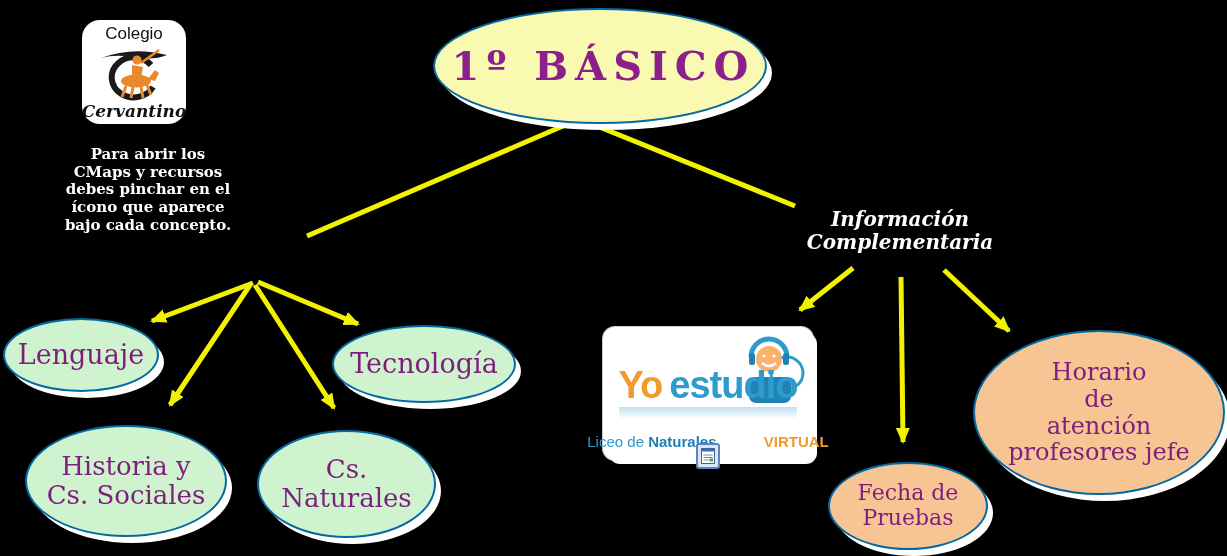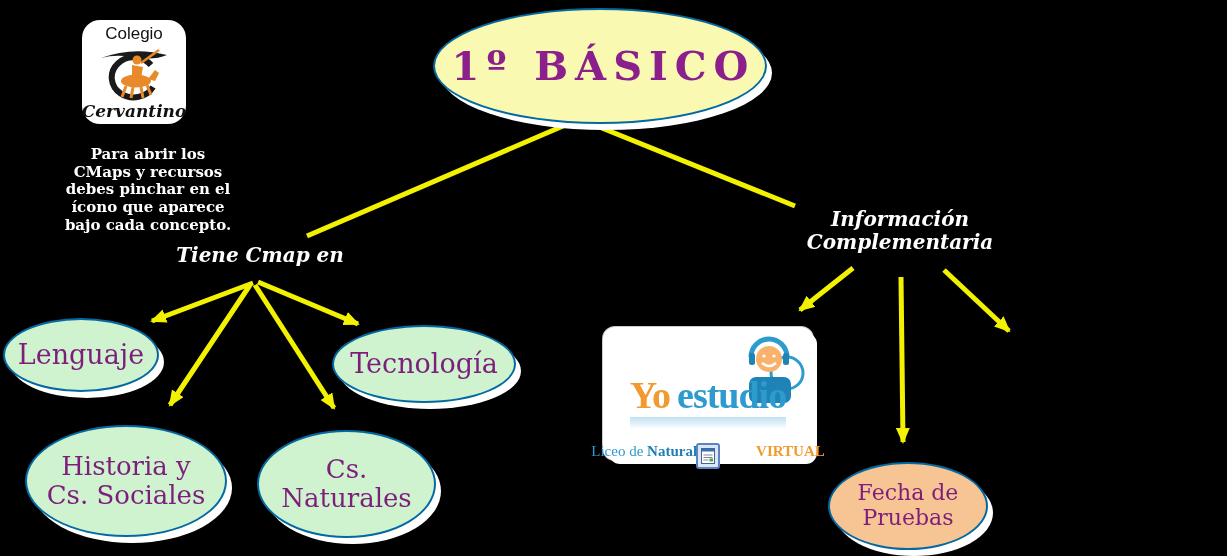--- a/index.html
+++ b/index.html
@@ -52,22 +52,22 @@
   .instructions{
     position:absolute;left:48px;top:146px;width:200px;z-index:2;
     color:#fff;font-weight:bold;font-size:15px;line-height:1.18;
     text-align:center;white-space:pre-line;
   }
 
   
   .card{
     position:absolute;left:603px;top:327px;width:210px;height:133px;z-index:2;
     background:#fff;border-radius:12px;box-shadow:5px 5px 0 -1px #fff, 0 0 0 1px #ccc;
-    display:flex;flex-direction:column;align-items:center;justify-content:flex-end;
-    font-family:Liberation Serif, serif;
+    display:flex;flex-direction:column;align-items:center;justify-content:center;
+    font-family:Liberation Sans, sans-serif;
   }
   .brand{display:flex;align-items:flex-end;margin-top:26px;position:relative;}
   .brand .yo{color:#F29A2E;font-size:38px;font-weight:bold;letter-spacing:-1px;}
   .brand .estudio{color:#2E9BCE;font-size:38px;font-weight:bold;letter-spacing:-1px;margin-left:7px;}
   .brand::after{
     content:"";position:absolute;left:0;right:0;top:100%;height:12px;
     background:linear-gradient(to bottom, rgba(46,155,206,.30), rgba(46,155,206,0));
   }
   .tagline{margin-top:26px;font-size:15px;white-space:nowrap;}
   .tagline .t1{color:#2E9BCE;}
@@ -132,21 +132,20 @@
   <div class="instructions">Para abrir los
 CMaps y  recursos
 debes pinchar en el
 ícono que aparece
 bajo cada concepto.</div>
 
   <div class="node n-root">
     <span>1º BÁSICO</span>
   </div>
 
-  <div class="link-label l-left">Tiene Cmap en</div>
   <div class="link-label l-right">Información
 Complementaria</div>
 
   <div class="node green n-lenguaje">
     <span>Lenguaje</span>
   </div>
   <div class="node green n-tecnologia">
     <span>Tecnología</span>
   </div>
   <div class="node green n-historia">
@@ -154,20 +153,26 @@
 Cs. Sociales</span>
   </div>
   <div class="node green n-naturales">
     <span>Cs.
 Naturales</span>
   </div>
 
   <div class="node orange n-fecha">
     <span>Fecha de
 Pruebas</span>
+  </div>
+  <div class="node orange n-horario">
+    <span>Horario
+de
+atención
+profesores jefe</span>
   </div>
 
   <div class="card">
     <svg class="headset" width="62" height="72" viewBox="0 0 62 72">
       <circle cx="44" cy="38" r="16" fill="none" stroke="#2E9BCE" stroke-width="3"></circle>
       <path d="M8,22 A18,18 0 0 1 44,22" fill="none" stroke="#2E9BCE" stroke-width="5"></path>
       <circle cx="26" cy="24" r="13" fill="#F9B26B"></circle>
       <path d="M19,28 q7,6 14,0" stroke="#fff" stroke-width="2.5" fill="none"></path>
       <circle cx="21" cy="21" r="1.6" fill="#fff"></circle>
       <circle cx="31" cy="21" r="1.6" fill="#fff"></circle>

